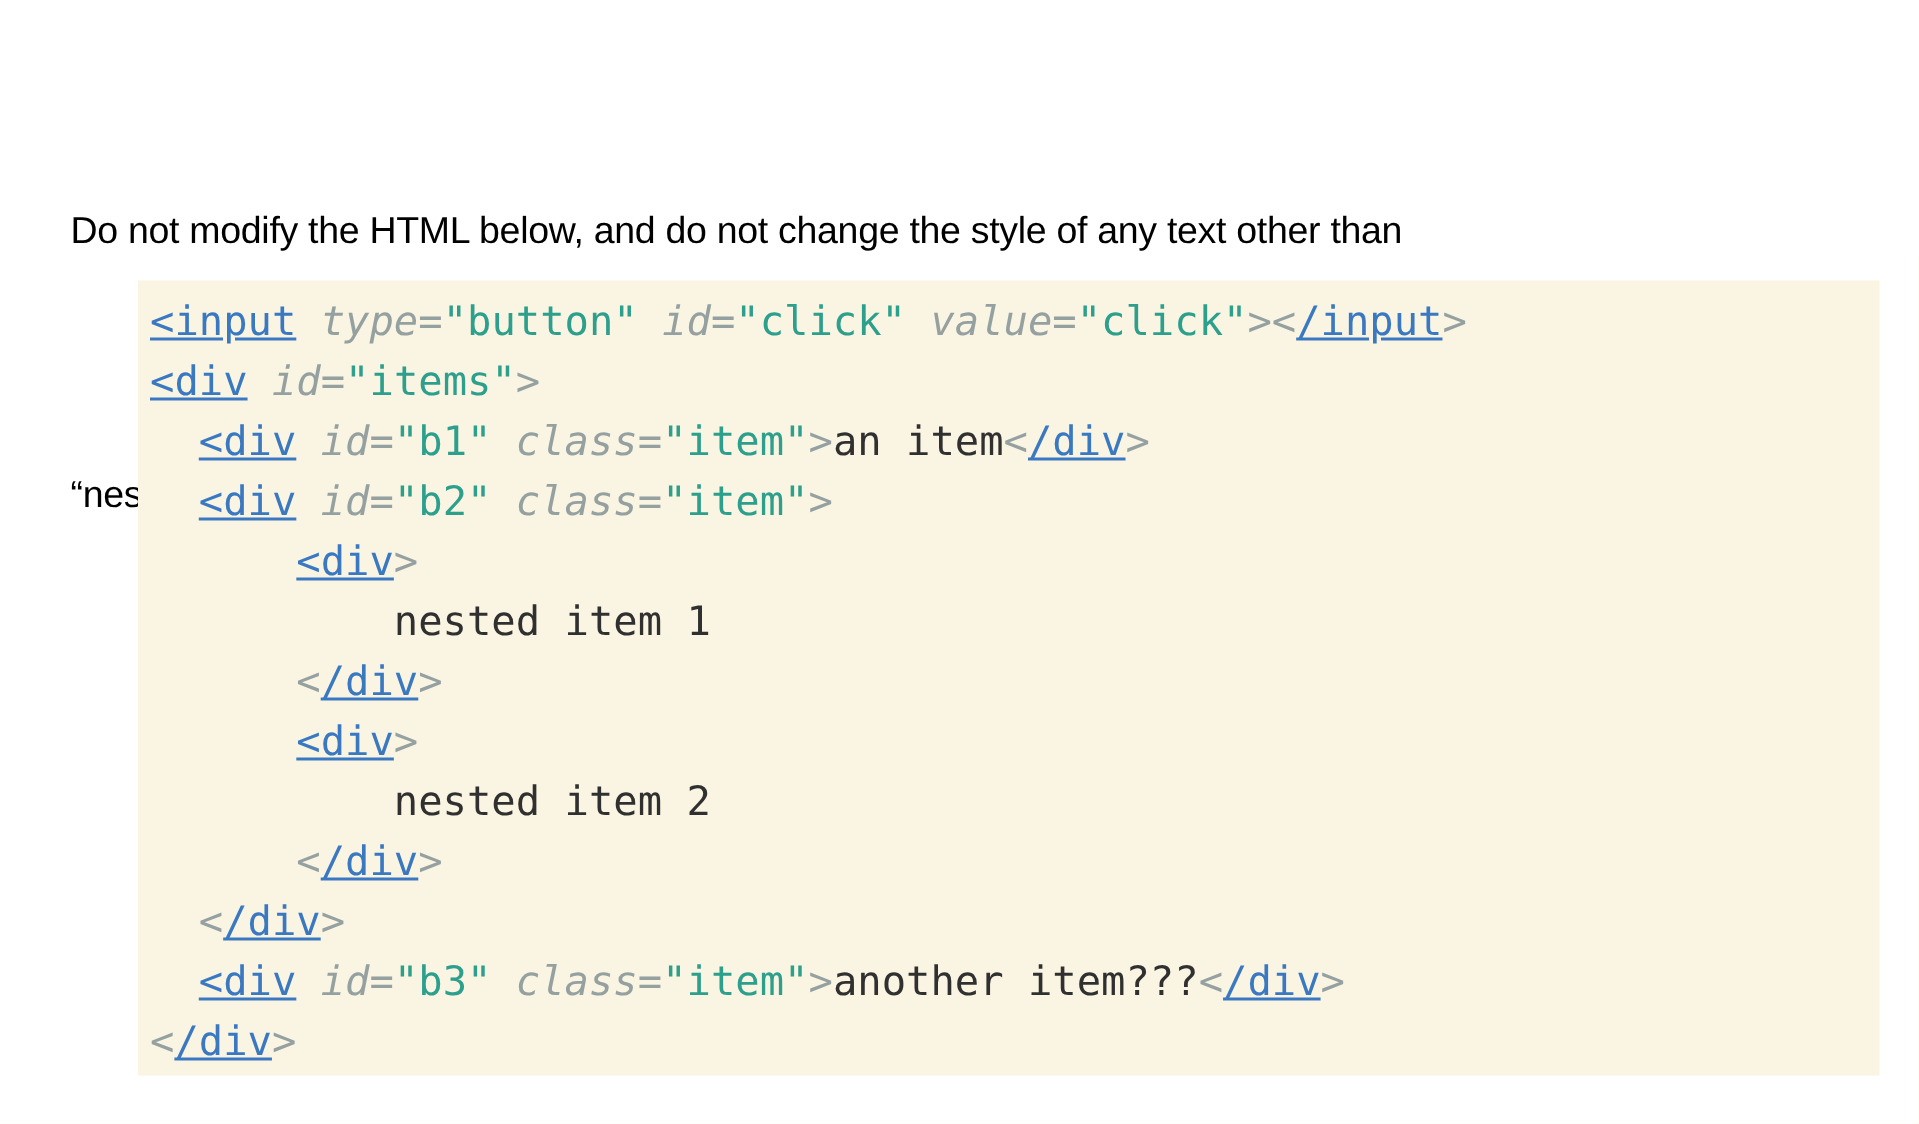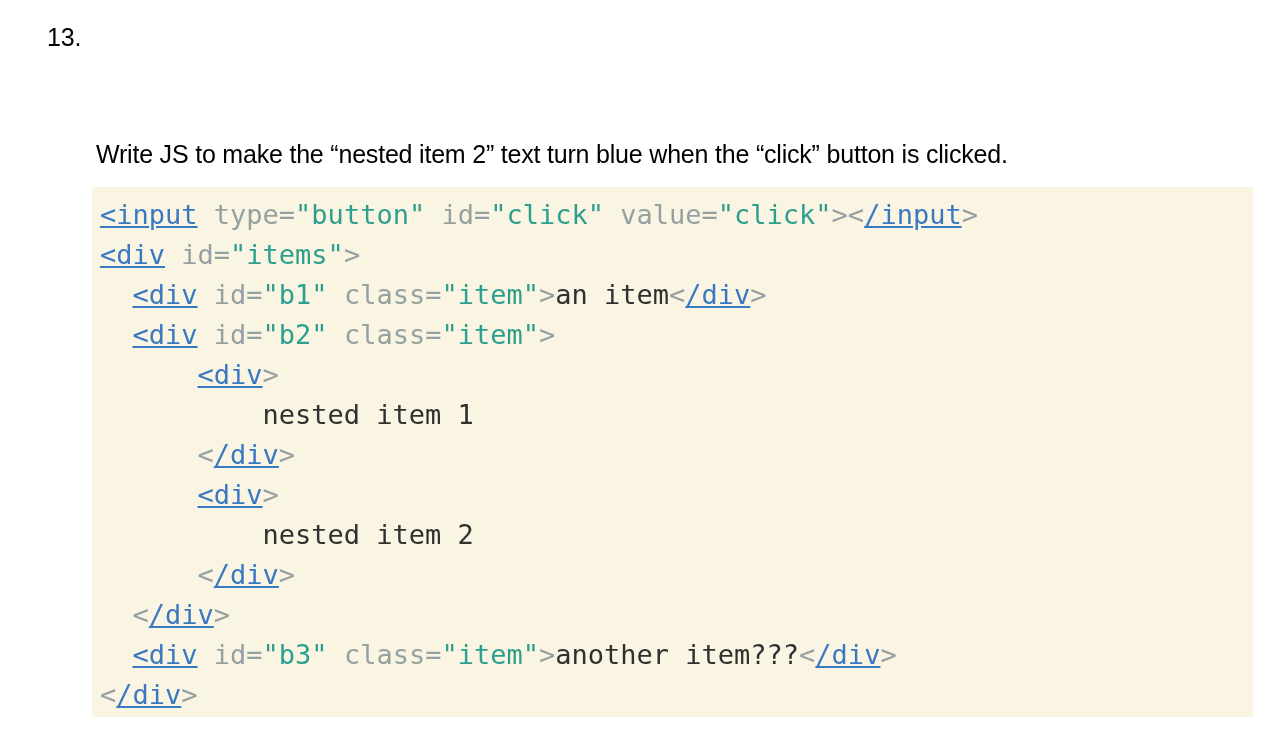--- a/index.html
+++ b/index.html
@@ -36,34 +36,32 @@
     width: 1161px;
     background: var(--code-bg, #faf5e2);
     padding: 8px 8px 2px 8px;
     font-family: "DejaVu Sans Mono", "Liberation Mono", monospace;
     font-size: 27px;
     line-height: 40px;
     white-space: pre;
   }
   .code-line { white-space: pre; }
   .tk-tag   { color: var(--tk-tag,   #3a79c2); text-decoration: underline; }
-  .tk-attr  { color: var(--tk-attr,  #95a1a1); }
+  .tk-attr  { color: var(--tk-attr,  #95a1a1); font-style: italic; }
   .tk-punct { color: var(--tk-punct, #95a1a1); }
   .tk-str   { color: var(--tk-str,   #2d9f8d); }
   .tk-plain { color: var(--tk-plain, #303030); }
 </style>
 </head>
 <body>
 
 <div class="page">
 
   <div class="question">
-    <div class="q-number">13.</div>
     <div class="q-lines">
-      <div>Write JS to make the “nested item 2” text turn blue when the “click” button is clicked.</div>
       <div>Do not modify the HTML below, and do not change the style of any text other than</div>
       <div>“nested item 2”.</div>
     </div>
   </div>
 
   <div class="code-block"><div class="code-line"><span class="tk-tag">&lt;input</span><span class="tk-plain"> </span><span class="tk-attr">type</span><span class="tk-punct">=</span><span class="tk-str">"button"</span><span class="tk-plain"> </span><span class="tk-attr">id</span><span class="tk-punct">=</span><span class="tk-str">"click"</span><span class="tk-plain"> </span><span class="tk-attr">value</span><span class="tk-punct">=</span><span class="tk-str">"click"</span><span class="tk-punct">&gt;&lt;</span><span class="tk-tag">/input</span><span class="tk-punct">&gt;</span></div><div class="code-line"><span class="tk-tag">&lt;div</span><span class="tk-plain"> </span><span class="tk-attr">id</span><span class="tk-punct">=</span><span class="tk-str">"items"</span><span class="tk-punct">&gt;</span></div><div class="code-line"><span class="tk-plain">  </span><span class="tk-tag">&lt;div</span><span class="tk-plain"> </span><span class="tk-attr">id</span><span class="tk-punct">=</span><span class="tk-str">"b1"</span><span class="tk-plain"> </span><span class="tk-attr">class</span><span class="tk-punct">=</span><span class="tk-str">"item"</span><span class="tk-punct">&gt;</span><span class="tk-plain">an item</span><span class="tk-punct">&lt;</span><span class="tk-tag">/div</span><span class="tk-punct">&gt;</span></div><div class="code-line"><span class="tk-plain">  </span><span class="tk-tag">&lt;div</span><span class="tk-plain"> </span><span class="tk-attr">id</span><span class="tk-punct">=</span><span class="tk-str">"b2"</span><span class="tk-plain"> </span><span class="tk-attr">class</span><span class="tk-punct">=</span><span class="tk-str">"item"</span><span class="tk-punct">&gt;</span></div><div class="code-line"><span class="tk-plain">      </span><span class="tk-tag">&lt;div</span><span class="tk-punct">&gt;</span></div><div class="code-line"><span class="tk-plain">          nested item 1</span></div><div class="code-line"><span class="tk-plain">      </span><span class="tk-punct">&lt;</span><span class="tk-tag">/div</span><span class="tk-punct">&gt;</span></div><div class="code-line"><span class="tk-plain">      </span><span class="tk-tag">&lt;div</span><span class="tk-punct">&gt;</span></div><div class="code-line"><span class="tk-plain">          nested item 2</span></div><div class="code-line"><span class="tk-plain">      </span><span class="tk-punct">&lt;</span><span class="tk-tag">/div</span><span class="tk-punct">&gt;</span></div><div class="code-line"><span class="tk-plain">  </span><span class="tk-punct">&lt;</span><span class="tk-tag">/div</span><span class="tk-punct">&gt;</span></div><div class="code-line"><span class="tk-plain">  </span><span class="tk-tag">&lt;div</span><span class="tk-plain"> </span><span class="tk-attr">id</span><span class="tk-punct">=</span><span class="tk-str">"b3"</span><span class="tk-plain"> </span><span class="tk-attr">class</span><span class="tk-punct">=</span><span class="tk-str">"item"</span><span class="tk-punct">&gt;</span><span class="tk-plain">another item???</span><span class="tk-punct">&lt;</span><span class="tk-tag">/div</span><span class="tk-punct">&gt;</span></div><div class="code-line"><span class="tk-punct">&lt;</span><span class="tk-tag">/div</span><span class="tk-punct">&gt;</span></div></div>
 
 </div>
 
 </body></html>

